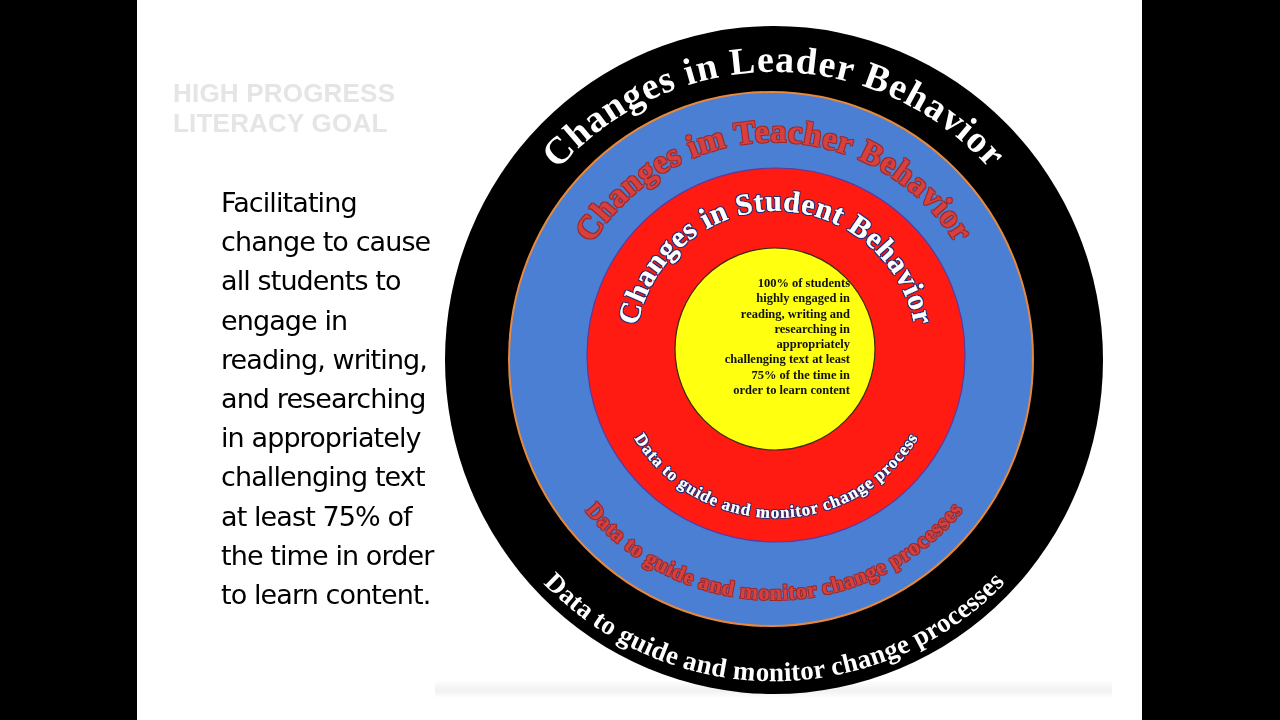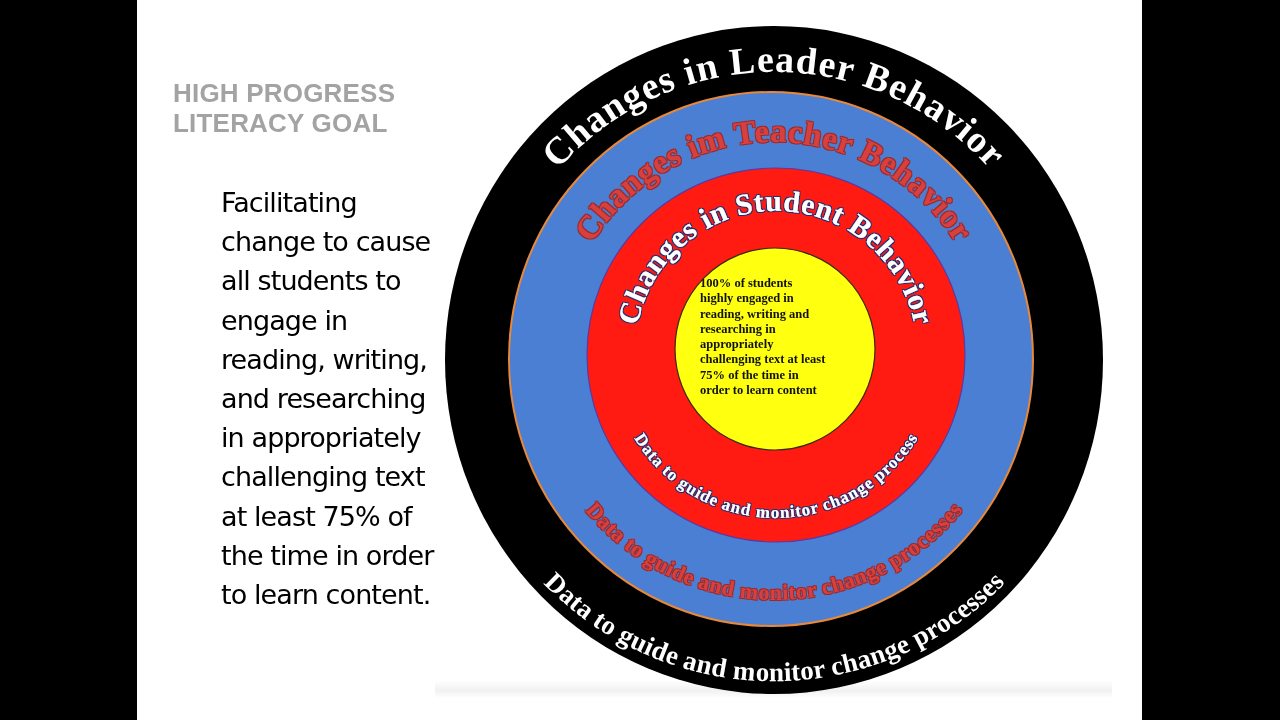--- a/index.html
+++ b/index.html
@@ -28,21 +28,21 @@
     }
     .goal-title {
       position: absolute;
       left: 173px;
       top: 78px;
       width: 270px;
       font-family: "Liberation Sans", sans-serif;
       font-weight: bold;
       font-size: 26px;
       line-height: 30px;
-      color: #a3a3a3;
+      color: #e5e5e5;
       white-space: pre-line;
       letter-spacing: 0.2px;
     }
     .goal-body {
       position: absolute;
       left: 173px;
       top: 183px;
       width: 260px;
       font-family: "DejaVu Sans", sans-serif;
       font-size: 27px;
@@ -64,21 +64,21 @@
     }
     .center-text {
       position: absolute;
       left: 700px;
       top: 276px;
       width: 150px;
       font-family: "Liberation Serif", serif;
       font-weight: bold;
       font-size: 12.5px;
       line-height: 15.3px;
-      text-align: left;
+      text-align: right;
       color: #111111;
       white-space: pre-line;
     }
   </style>
 </head>
 <body>
 
 <div class="slide"></div>
 <div class="slide-shadow"></div>
 

